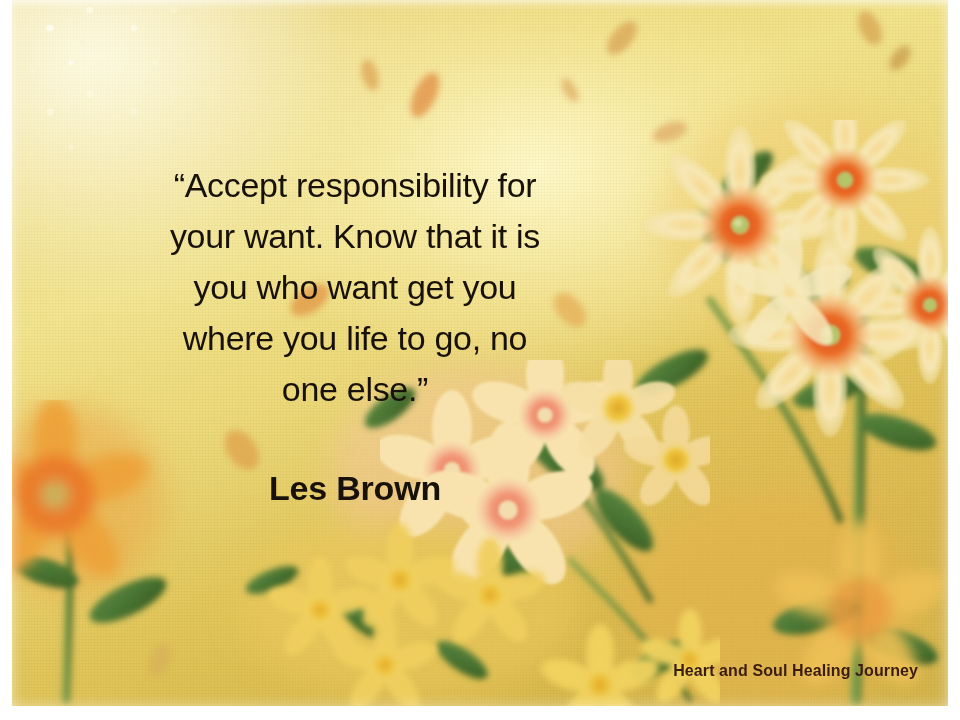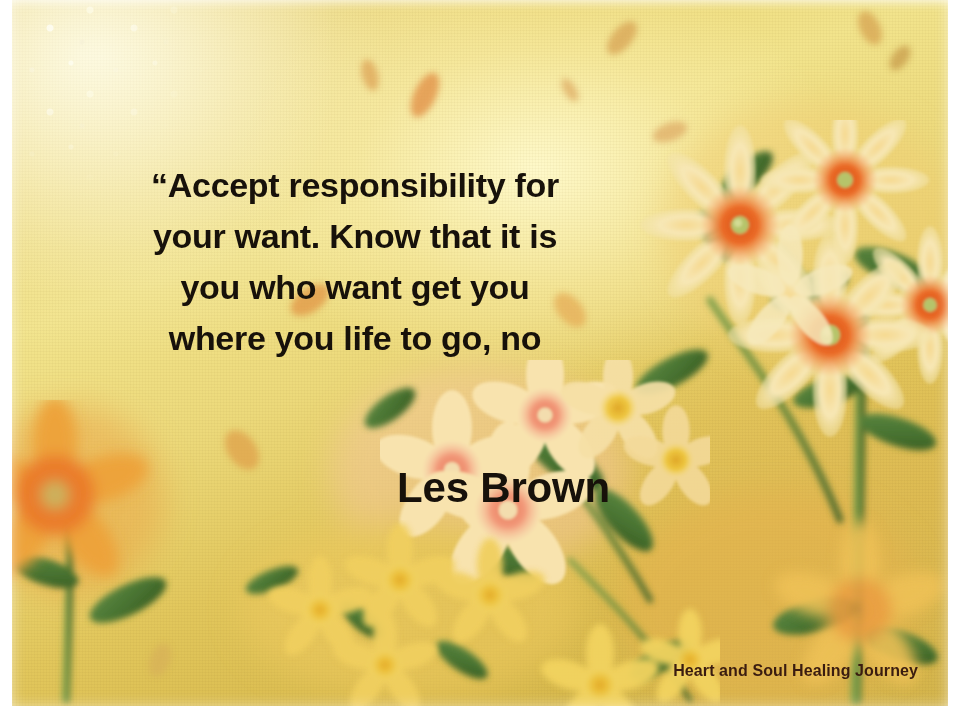--- a/index.html
+++ b/index.html
@@ -91,36 +91,36 @@
   .quote-block {
     position: absolute;
     left: 90px;
     top: 160px;
     width: 510px;
     text-align: center;
     z-index: 6;
   }
   .quote-line {
     font-family: "Liberation Sans", sans-serif;
-    font-weight: 700;
+    font-weight: 400;
     font-size: 34px;
     line-height: 51px;
     color: #17110a;
     letter-spacing: -0.3px;
     white-space: nowrap;
   }
   .attribution {
     position: absolute;
     left: 90px;
     top: 466px;
     width: 510px;
-    text-align: right;
+    text-align: center;
     font-family: "Liberation Sans", sans-serif;
     font-weight: 700;
-    font-size: 42px;
+    font-size: 34px;
     line-height: 44px;
     color: #17110a;
     letter-spacing: -0.2px;
     z-index: 6;
   }
   .credit {
     position: absolute;
     right: 30px;
     bottom: 26px;
     font-family: "Liberation Sans", sans-serif;
@@ -497,20 +497,21 @@
         </g>
       </svg>
 
     </div>
 
     <div class="quote-block">
       <div class="quote-line">“Accept responsibility for</div>
       <div class="quote-line">your want. Know that it is</div>
       <div class="quote-line">you who want get you</div>
       <div class="quote-line">where you life to go, no</div>
+      <div class="quote-line">one else.”</div>
     </div>
 
     <div class="attribution">Les Brown</div>
 
     <div class="credit">Heart and Soul Healing Journey</div>
 
   </div>
 
   <div class="paper-edge"></div>
   <div class="edge-left"></div>

